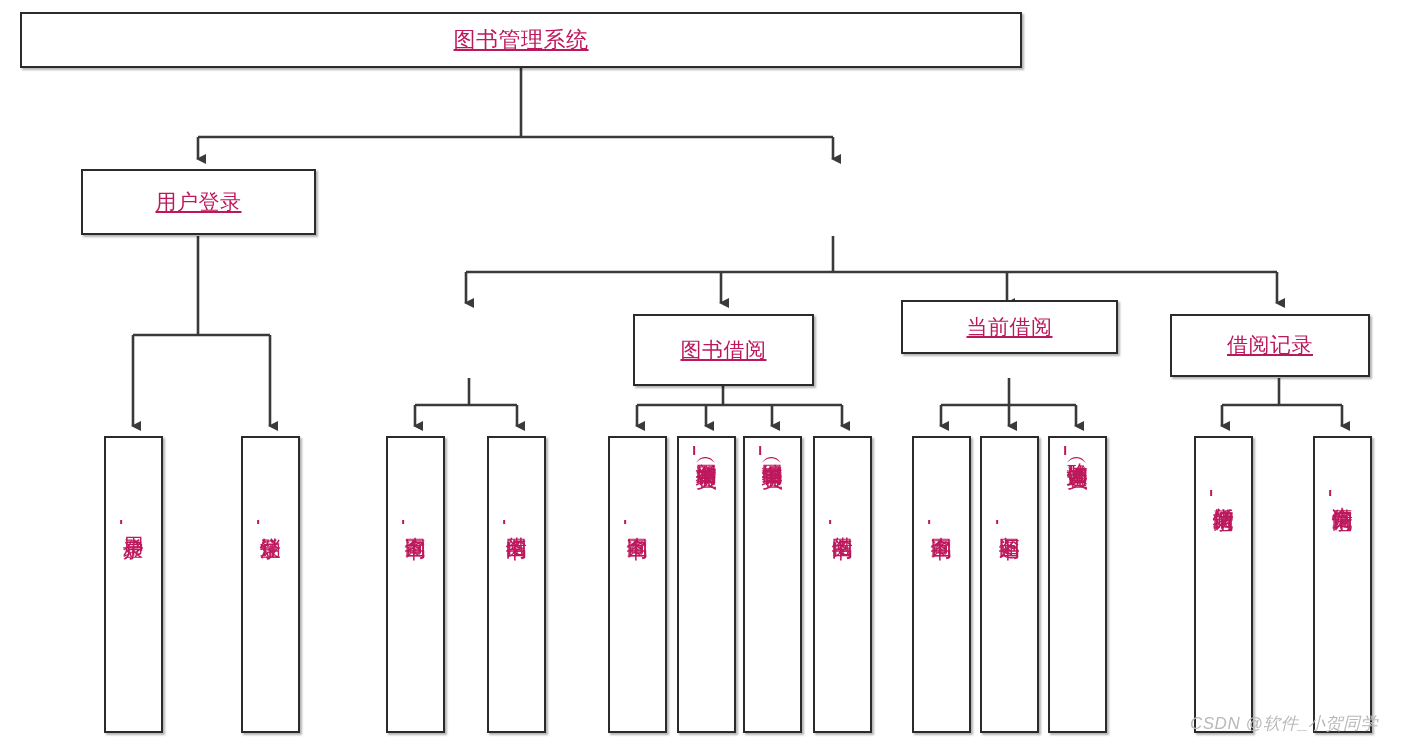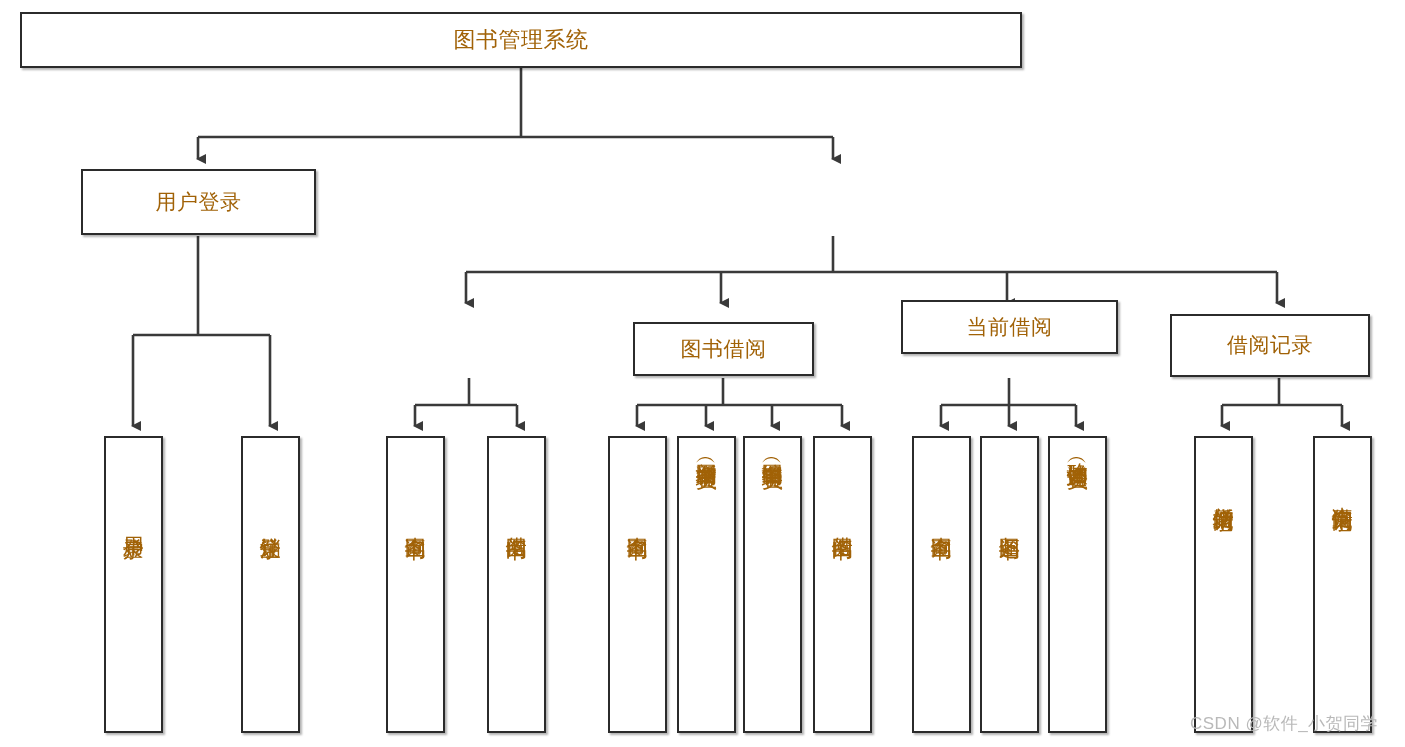--- a/index.html
+++ b/index.html
@@ -28,21 +28,22 @@
   }
   .node {
     position: absolute;
     box-sizing: border-box;
     background: #ffffff;
     border: 2px solid #2b2b2b;
     box-shadow: 2px 2px 2px rgba(0,0,0,0.30);
     display: flex;
     align-items: center;
     justify-content: center;
-    color: #a16207;
+    color: #be185d;
+    text-decoration: underline;
   }
   
   .node.h .label {
     font-size: 21px;
     line-height: 1.15;
     letter-spacing: 0.5px;
     white-space: nowrap;
   }
   .node.root .label {
     font-size: 22px;
@@ -128,21 +129,21 @@
   <div class="node h root" style="left:20px; top:12px; width:1002px; height:56px;">
     <span class="label">图书管理系统</span>
   </div>
 
   <div class="node h" style="left:81px; top:169px; width:235px; height:66px;">
     <span class="label">用户登录</span>
   </div>
 
 
 
-  <div class="node h" style="left:633px; top:314px; width:181px; height:54px;margin-top:8px;">
+  <div class="node h" style="left:633px; top:314px; width:181px; height:72px;">
     <span class="label">图书借阅</span>
   </div>
 
   <div class="node h" style="left:901px; top:300px; width:217px; height:54px;">
     <span class="label">当前借阅</span>
   </div>
 
   <div class="node h" style="left:1170px; top:314px; width:200px; height:63px;">
     <span class="label">借阅记录</span>
   </div>
@@ -192,15 +193,15 @@
   </div>
 
   <div class="node v" style="left:1194px; top:436px; width:59px; height:297px; padding-top:52px;">
     <span class="label">新增借阅记录</span>
   </div>
 
   <div class="node v" style="left:1313px; top:436px; width:59px; height:297px; padding-top:52px;">
     <span class="label">查询借阅记录</span>
   </div>
 
-  <div class="watermark" style="left:1190px; top:712px;">CSDN @软件_小贺同学</div>
+  <div class="watermark" style="left:1190px; top:712px;font-style:italic;">CSDN @软件_小贺同学</div>
 
 </div>
 
 </body></html>

